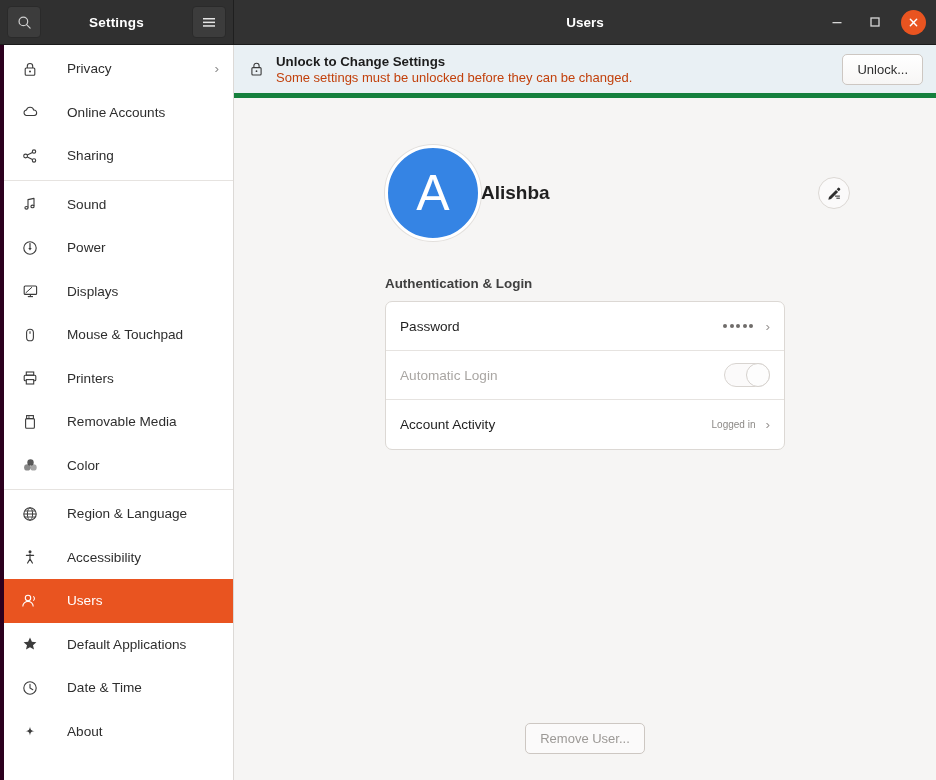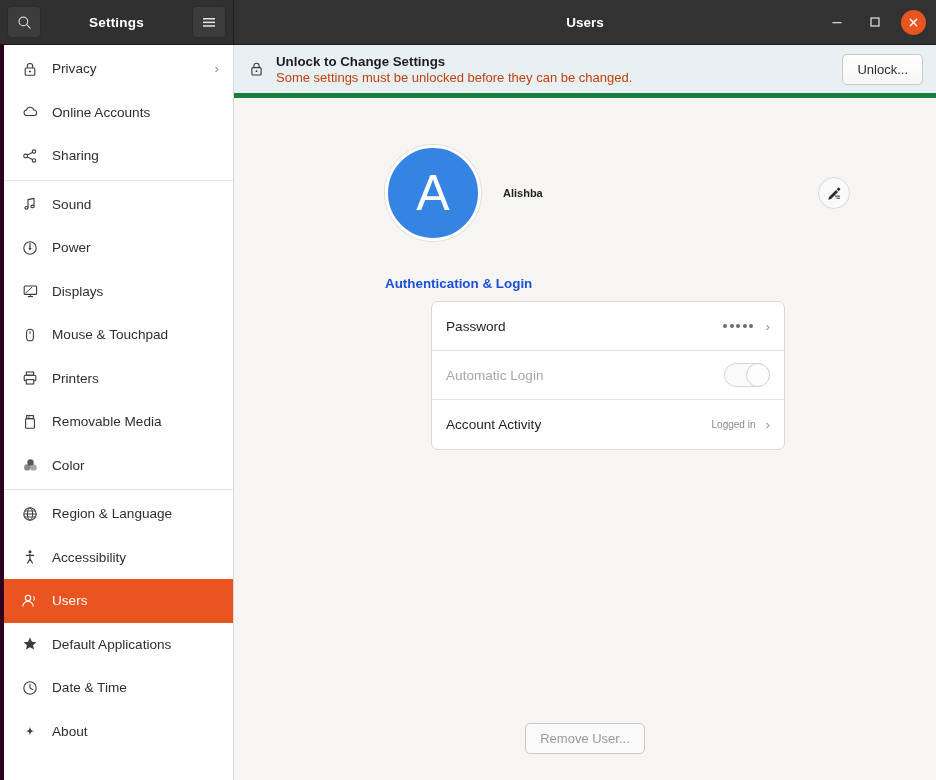--- a/index.html
+++ b/index.html
@@ -89,21 +89,21 @@
     cursor: pointer;
     color: #2e2e2e;
     font-size: 13.6px;
   }
   .nav-item .ic {
     width: 22px; flex: 0 0 22px;
     display: flex; align-items: center; justify-content: center;
     margin-right: 11px;
     color: #3b3b3b;
   }
-  .nav-item .lbl { flex: 1; white-space: nowrap; }
+  .nav-item .lbl { flex: 1; white-space: nowrap; margin-left: 15px; }
   .nav-item .chev { color: #8d8d8d; }
   .nav-item.selected { background: #e95420; color: #ffffff; }
   .nav-item.selected .ic { color: #ffffff; }
   .nav-sep { height: 1px; background: #e6e3e0; margin: 2px 0; }
 
   
   .content { flex: 1; display: flex; flex-direction: column; min-width: 0; background: #f6f5f4; }
 
   .banner {
     height: 53px; flex: 0 0 53px;
@@ -142,33 +142,33 @@
   .avatar {
     width: 96px; height: 96px; border-radius: 50%;
     background: #3584e4;
     border: 3px solid #ffffff;
     box-shadow: 0 0 0 1px #e2dfdc;
     display: flex; align-items: center; justify-content: center;
     color: #ffffff; font-size: 50px; font-weight: 300;
     line-height: 1;
     margin-left: 0;
   }
-  .uname { margin-left: 22px; font-size: 11px; font-weight: bold; color: #1f1f1f; }
+  .uname { font-size: 19px; font-weight: bold; color: #1f1f1f; }
   .edit-btn {
     position: absolute; right: -65px; top: 50%; transform: translateY(-50%);
     width: 32px; height: 32px; border-radius: 50%;
     background: #fbfafa; border: 1px solid #dcd8d4;
     display: flex; align-items: center; justify-content: center;
     cursor: pointer;
   }
 
-  .section-title { font-size: 13.4px; font-weight: bold; color: #1d4ed8; margin-bottom: 10px; margin-top: 16px; }
+  .section-title { font-size: 13.4px; font-weight: bold; color: #404040; margin-bottom: 10px; margin-top: 16px; }
   .list {
     border: 1px solid #dcd8d4; border-radius: 7px;
-    background: #ffffff; overflow: hidden; margin-left: 46px;
+    background: #ffffff; overflow: hidden;
   }
   .list-row {
     height: 49px; display: flex; align-items: center;
     padding: 0 14px; cursor: pointer;
     border-bottom: 1px solid #e6e3e0;
     font-size: 13.6px; color: #1f1f1f;
   }
   .list-row:last-child { border-bottom: none; }
   .list-row .rlabel { flex: 1; }
   .list-row .rvalue { color: #8c8986; font-size: 10px; margin-right: 10px; }

